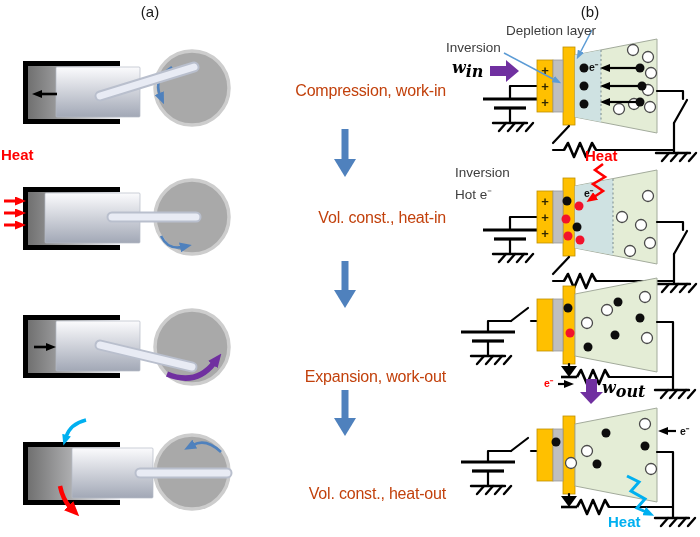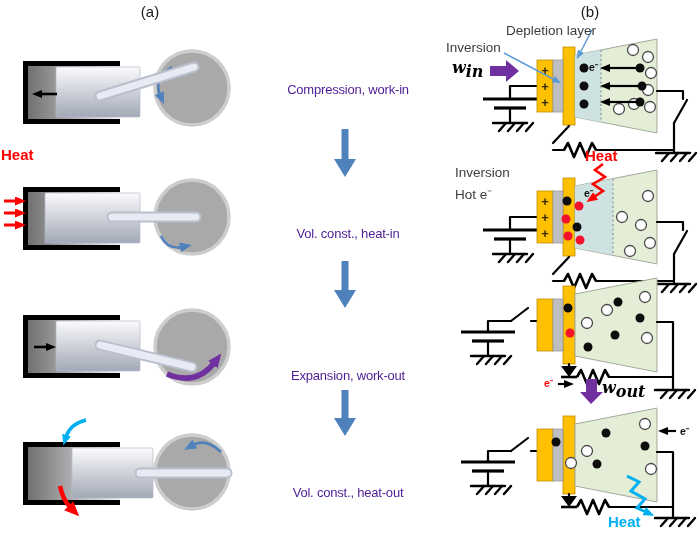--- a/index.html
+++ b/index.html
@@ -1,21 +1,21 @@
 <!DOCTYPE html>
 <html><head>
 <meta charset="utf-8">
 <style>
   html,body{margin:0;padding:0;background:#fff;}
   #canvas{position:relative;width:700px;height:537px;background:#ffffff;
           font-family:"Liberation Sans",sans-serif;overflow:hidden;}
   #fig{position:absolute;left:0;top:0;}
   .txt{position:absolute;z-index:5;white-space:nowrap;}
   .hdr{width:50px;text-align:center;font-size:15px;color:#1a1a1a;}
-  .step{width:196px;text-align:center;font-size:13px;color:#4c1d95;letter-spacing:-0.2px;}
+  .step{width:196px;text-align:right;font-size:16px;color:#c2410c;letter-spacing:-0.2px;}
   .lbl{font-size:13.5px;color:#3d3d3d;}
   .red{color:#ff0000;font-weight:bold;font-size:15px;}
   .cyan{color:#00b0f0;font-weight:bold;font-size:15px;}
   .esym{font-weight:bold;font-size:10.5px;color:#101010;}
   .esym-red{font-weight:bold;font-size:10.5px;color:#ff0000;}
   .wsym{font-family:"DejaVu Serif",serif;font-style:italic;font-weight:bold;
         font-size:16px;color:#000;}
   .wsym sub{font-size:16px;}
   .cylwall{fill:none;stroke:#000;stroke-width:5;}
   .wire{fill:none;stroke:#000;stroke-width:2.2;stroke-linecap:round;stroke-linejoin:round;}
@@ -282,21 +282,21 @@
       <use href="#gnd" x="655" y="518"></use>
       <line x1="676" y1="431" x2="666" y2="431" stroke="#000" stroke-width="2.2" marker-end="url(#mBlk)"></line>
       <path d="M627,476 l12,6 l-8,9 l14,8 l-8,9 l9,4" fill="none" stroke="#00b0f0" stroke-width="3" marker-end="url(#mCyan)"></path>
     </g>
   </svg>
 
   <div class="txt hdr" style="left:125px;top:3px;">(a)</div>
   <div class="txt hdr" style="left:565px;top:3px;">(b)</div>
 
   <div class="txt step" style="left:250px;top:82px;">Compression, work-in</div>
-  <div class="txt step" style="left:250px;top:226px;">Vol. const., heat-in</div>
+  <div class="txt step" style="left:250px;top:209px;">Vol. const., heat-in</div>
   <div class="txt step" style="left:250px;top:336px;margin-top:32px;">Expansion, work-out</div>
   <div class="txt step" style="left:250px;top:457px;margin-top:28px;">Vol. const., heat-out</div>
 
   <div class="txt lbl" style="left:506px;top:23px;">Depletion layer</div>
   <div class="txt lbl" style="left:446px;top:40px;">Inversion</div>
 
   <div class="txt wsym" style="left:452px;top:58px;"><span>w</span><sub>in</sub></div>
 
   <div class="txt esym" style="left:589px;top:60px;">e⁻</div>
 

